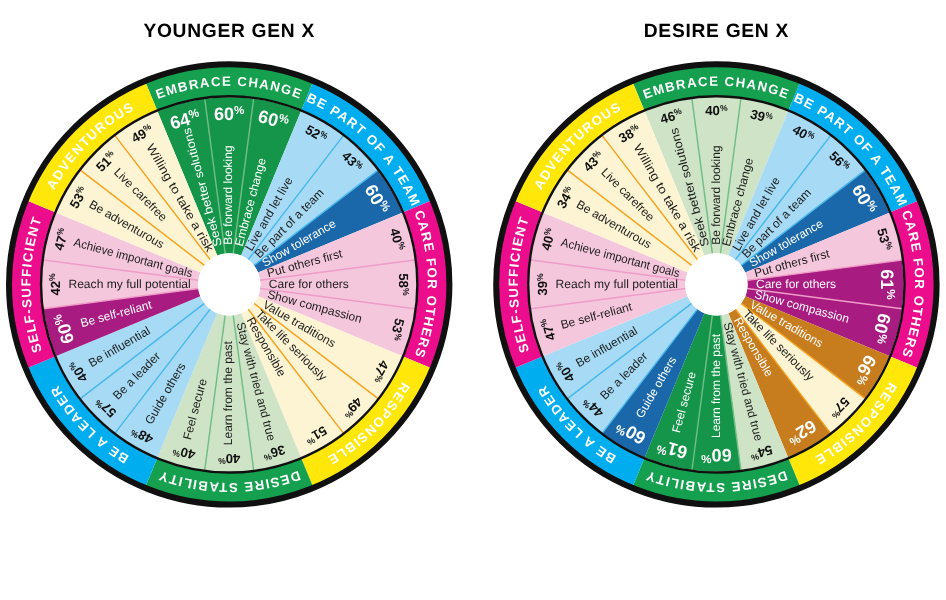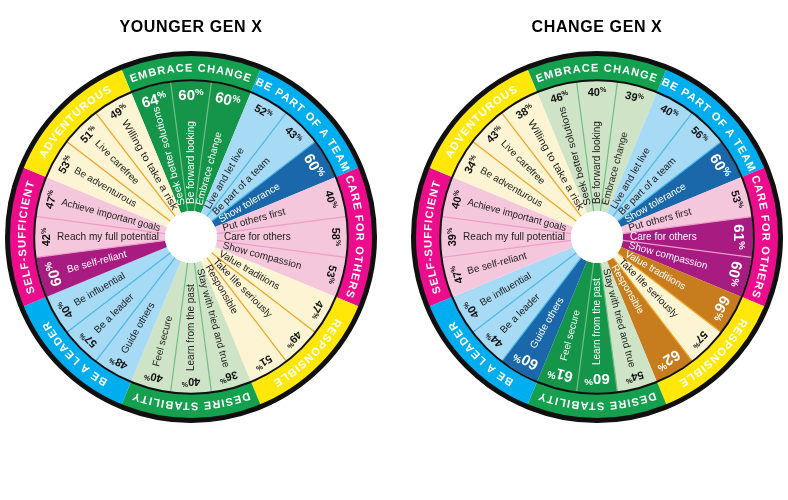--- a/index.html
+++ b/index.html
@@ -140,21 +140,21 @@
           <text x="59.565939277264874" y="154.31824795626216" class="seg-label" transform="rotate(375 59.565939277264874 154.31824795626216)" dominant-baseline="middle" textLength="102" lengthAdjust="spacingAndGlyphs">Achieve important goals</text>
           <text x="64.29234185504085" y="116.99999999999999" class="pct" transform="rotate(300 64.29234185504085 116.99999999999999)" text-anchor="middle" dominant-baseline="middle">53<tspan dy="-0.4em" font-size="65%">%</tspan></text>
           <text x="72.95259589288523" y="121.99999999999999" class="seg-label" transform="rotate(390 72.95259589288523 121.99999999999999)" dominant-baseline="middle">Be adventurous</text>
           <text x="87.17662350913713" y="87.17662350913719" class="pct" transform="rotate(315 87.17662350913713 87.17662350913719)" text-anchor="middle" dominant-baseline="middle">51<tspan dy="-0.4em" font-size="65%">%</tspan></text>
           <text x="94.2476913210026" y="94.24769132100265" class="seg-label" transform="rotate(405 94.2476913210026 94.24769132100265)" dominant-baseline="middle">Live carefree</text>
           <text x="116.99999999999994" y="64.29234185504087" class="pct" transform="rotate(330 116.99999999999994 64.29234185504087)" text-anchor="middle" dominant-baseline="middle">49<tspan dy="-0.4em" font-size="65%">%</tspan></text>
           <text x="121.99999999999994" y="72.95259589288526" class="seg-label" transform="rotate(420 121.99999999999994 72.95259589288526)" dominant-baseline="middle" textLength="102" lengthAdjust="spacingAndGlyphs">Willing to take a risk</text>
         </svg></div>
   </section>
   <section class="wheel-col">
-    <h2 class="wheel-title">CHANGE GEN X</h2>
+    <h2 class="wheel-title">DESIRE GEN X</h2>
     <div class="wheel"><svg width="378" height="378" viewBox="0 0 378 378">
           <defs>
             <path id="w1c0" d="M82.61865059687776 62.219644663809134 A165.5 165.5 0 0 1 295.3813494031223 62.219644663809134" fill="none"></path>
             <path id="w1c1" d="M203.42427542473743 24.12977746581612 A165.5 165.5 0 0 1 353.8702225341839 174.57572457526257" fill="none"></path>
             <path id="w1c2" d="M315.78035533619084 82.61865059687774 A165.5 165.5 0 0 1 315.78035533619084 295.3813494031223" fill="none"></path>
             <path id="w1c3" d="M353.8702225341839 203.42427542473743 A165.5 165.5 0 0 1 203.42427542473752 353.8702225341839" fill="none"></path>
             <path id="w1c4" d="M295.3813494031223 315.78035533619084 A165.5 165.5 0 0 1 82.61865059687776 315.78035533619084" fill="none"></path>
             <path id="w1c5" d="M174.5757245752626 353.8702225341839 A165.5 165.5 0 0 1 24.12977746581612 203.42427542473743" fill="none"></path>
             <path id="w1c6" d="M62.21964466380916 295.3813494031223 A165.5 165.5 0 0 1 62.21964466380912 82.61865059687776" fill="none"></path>
             <path id="w1c7" d="M24.12977746581612 174.57572457526263 A165.5 165.5 0 0 1 174.57572457526254 24.12977746581612" fill="none"></path>

